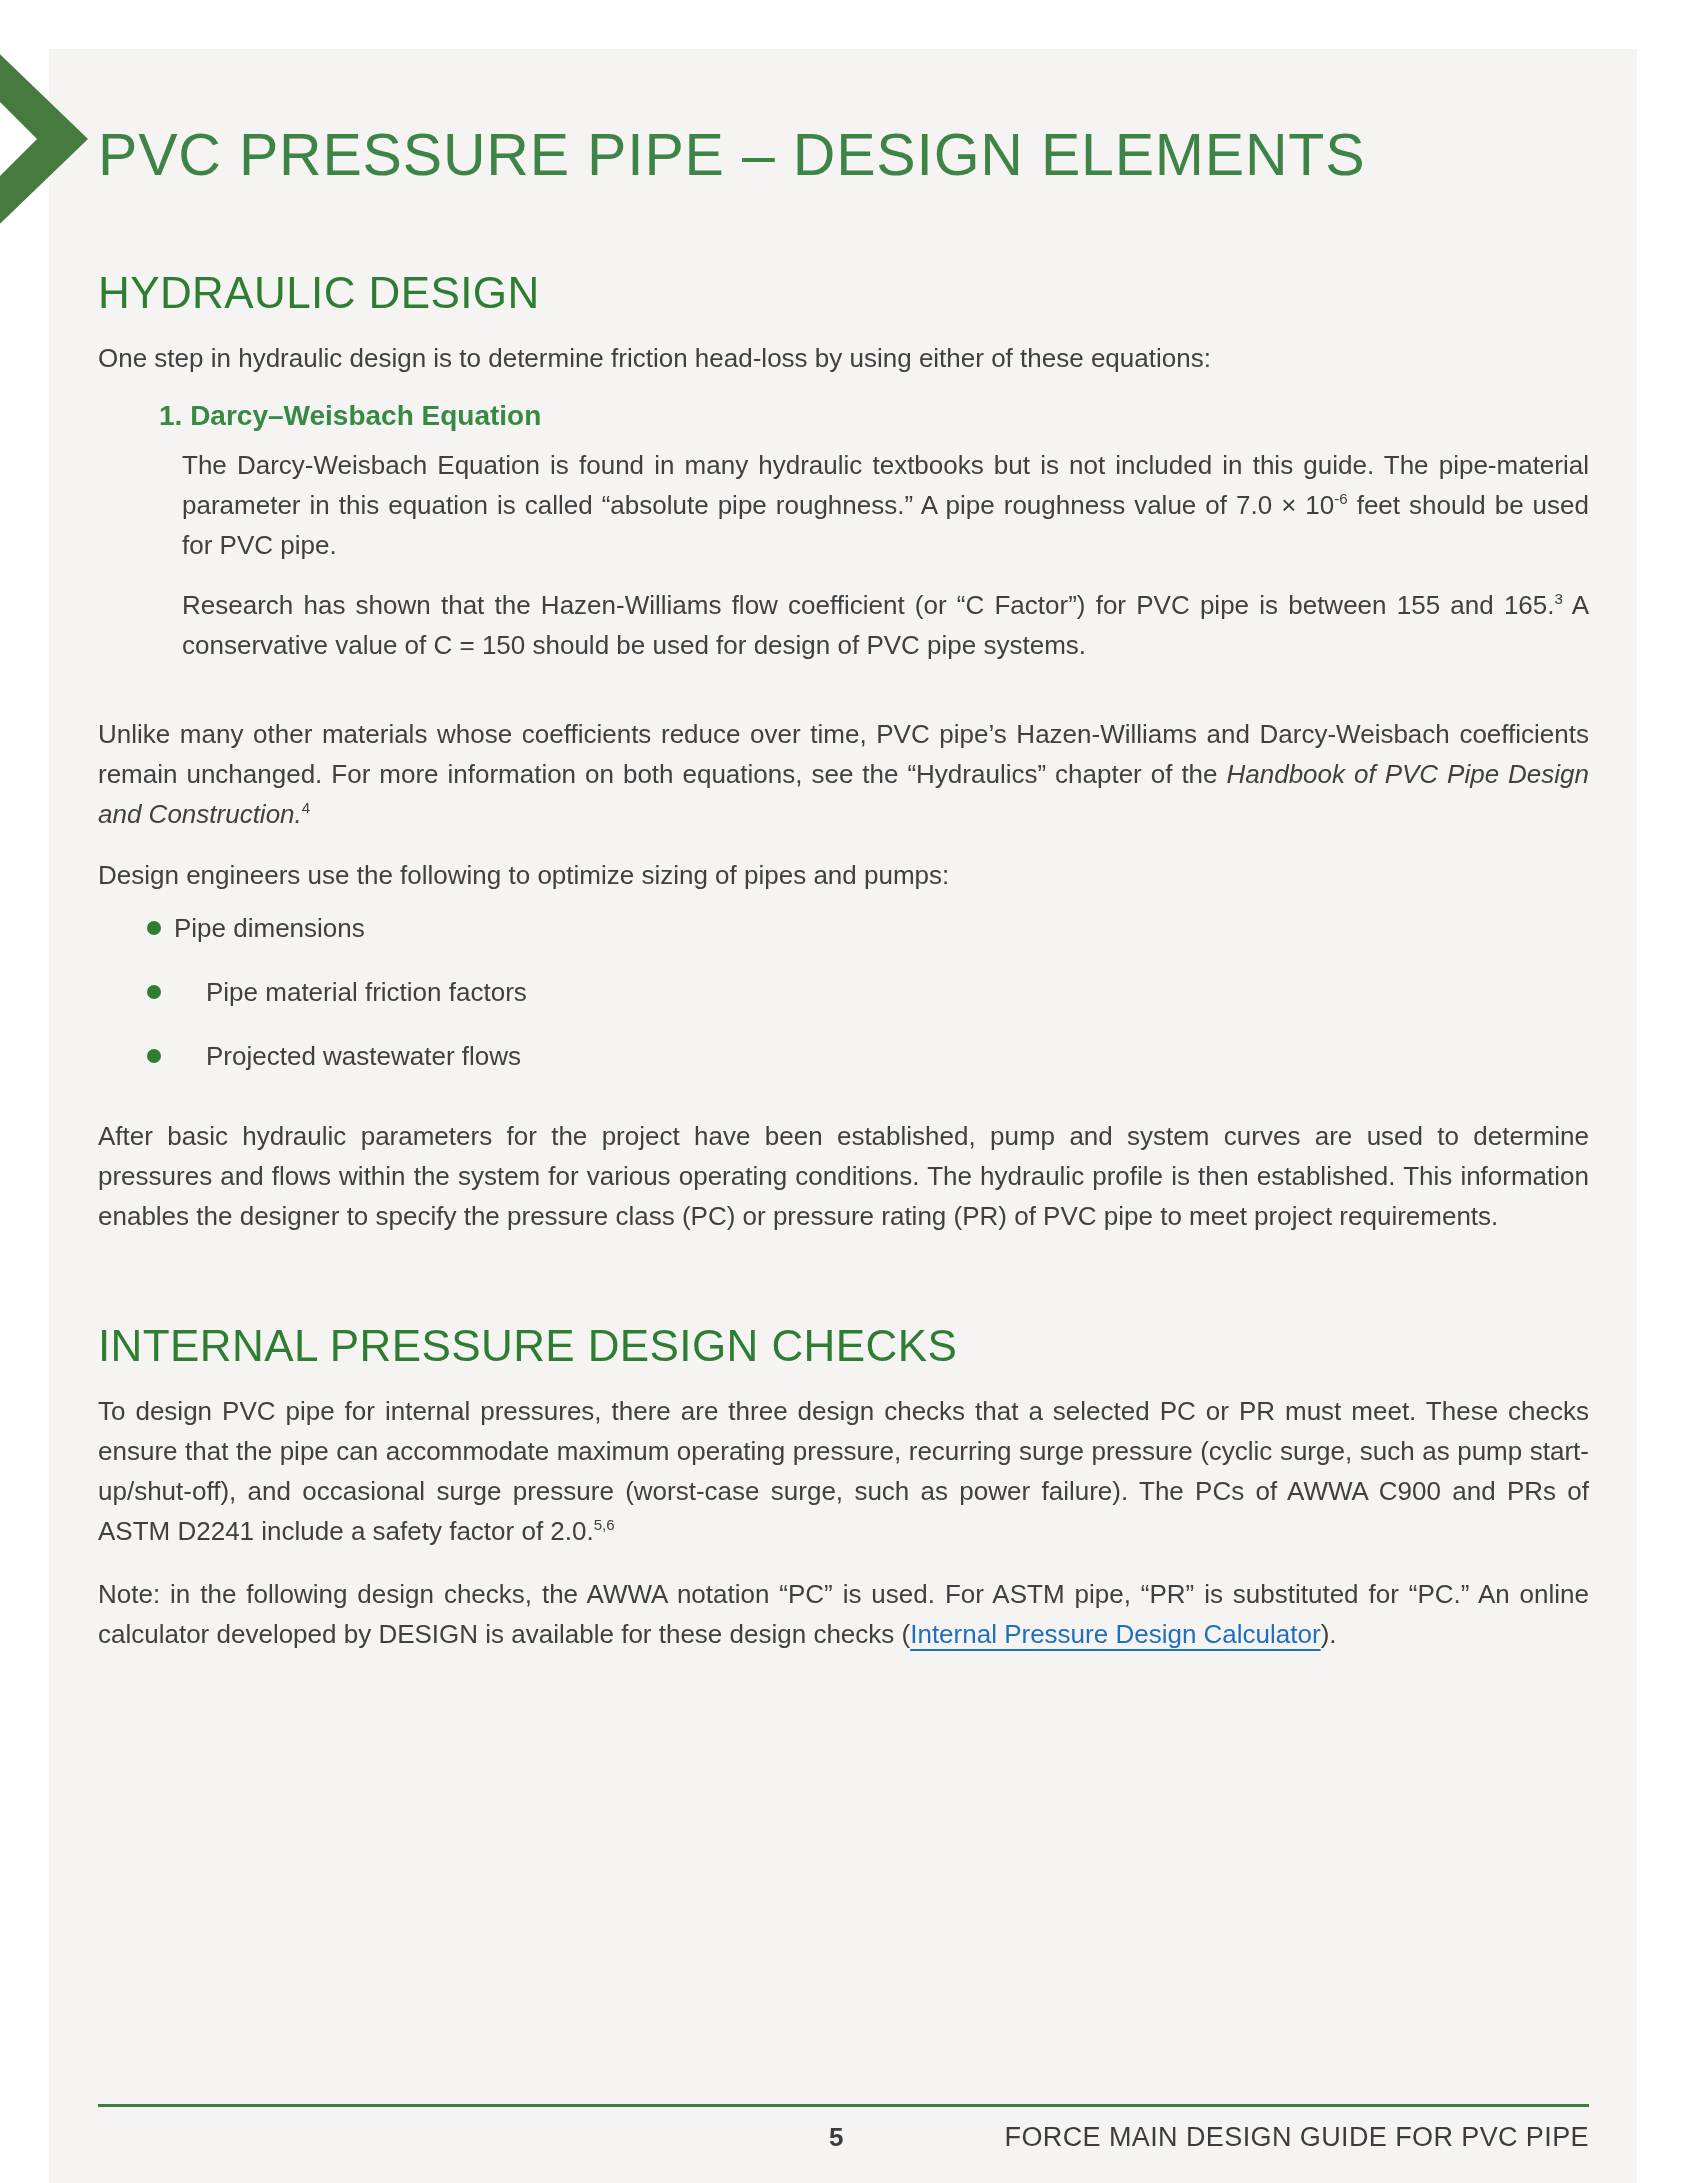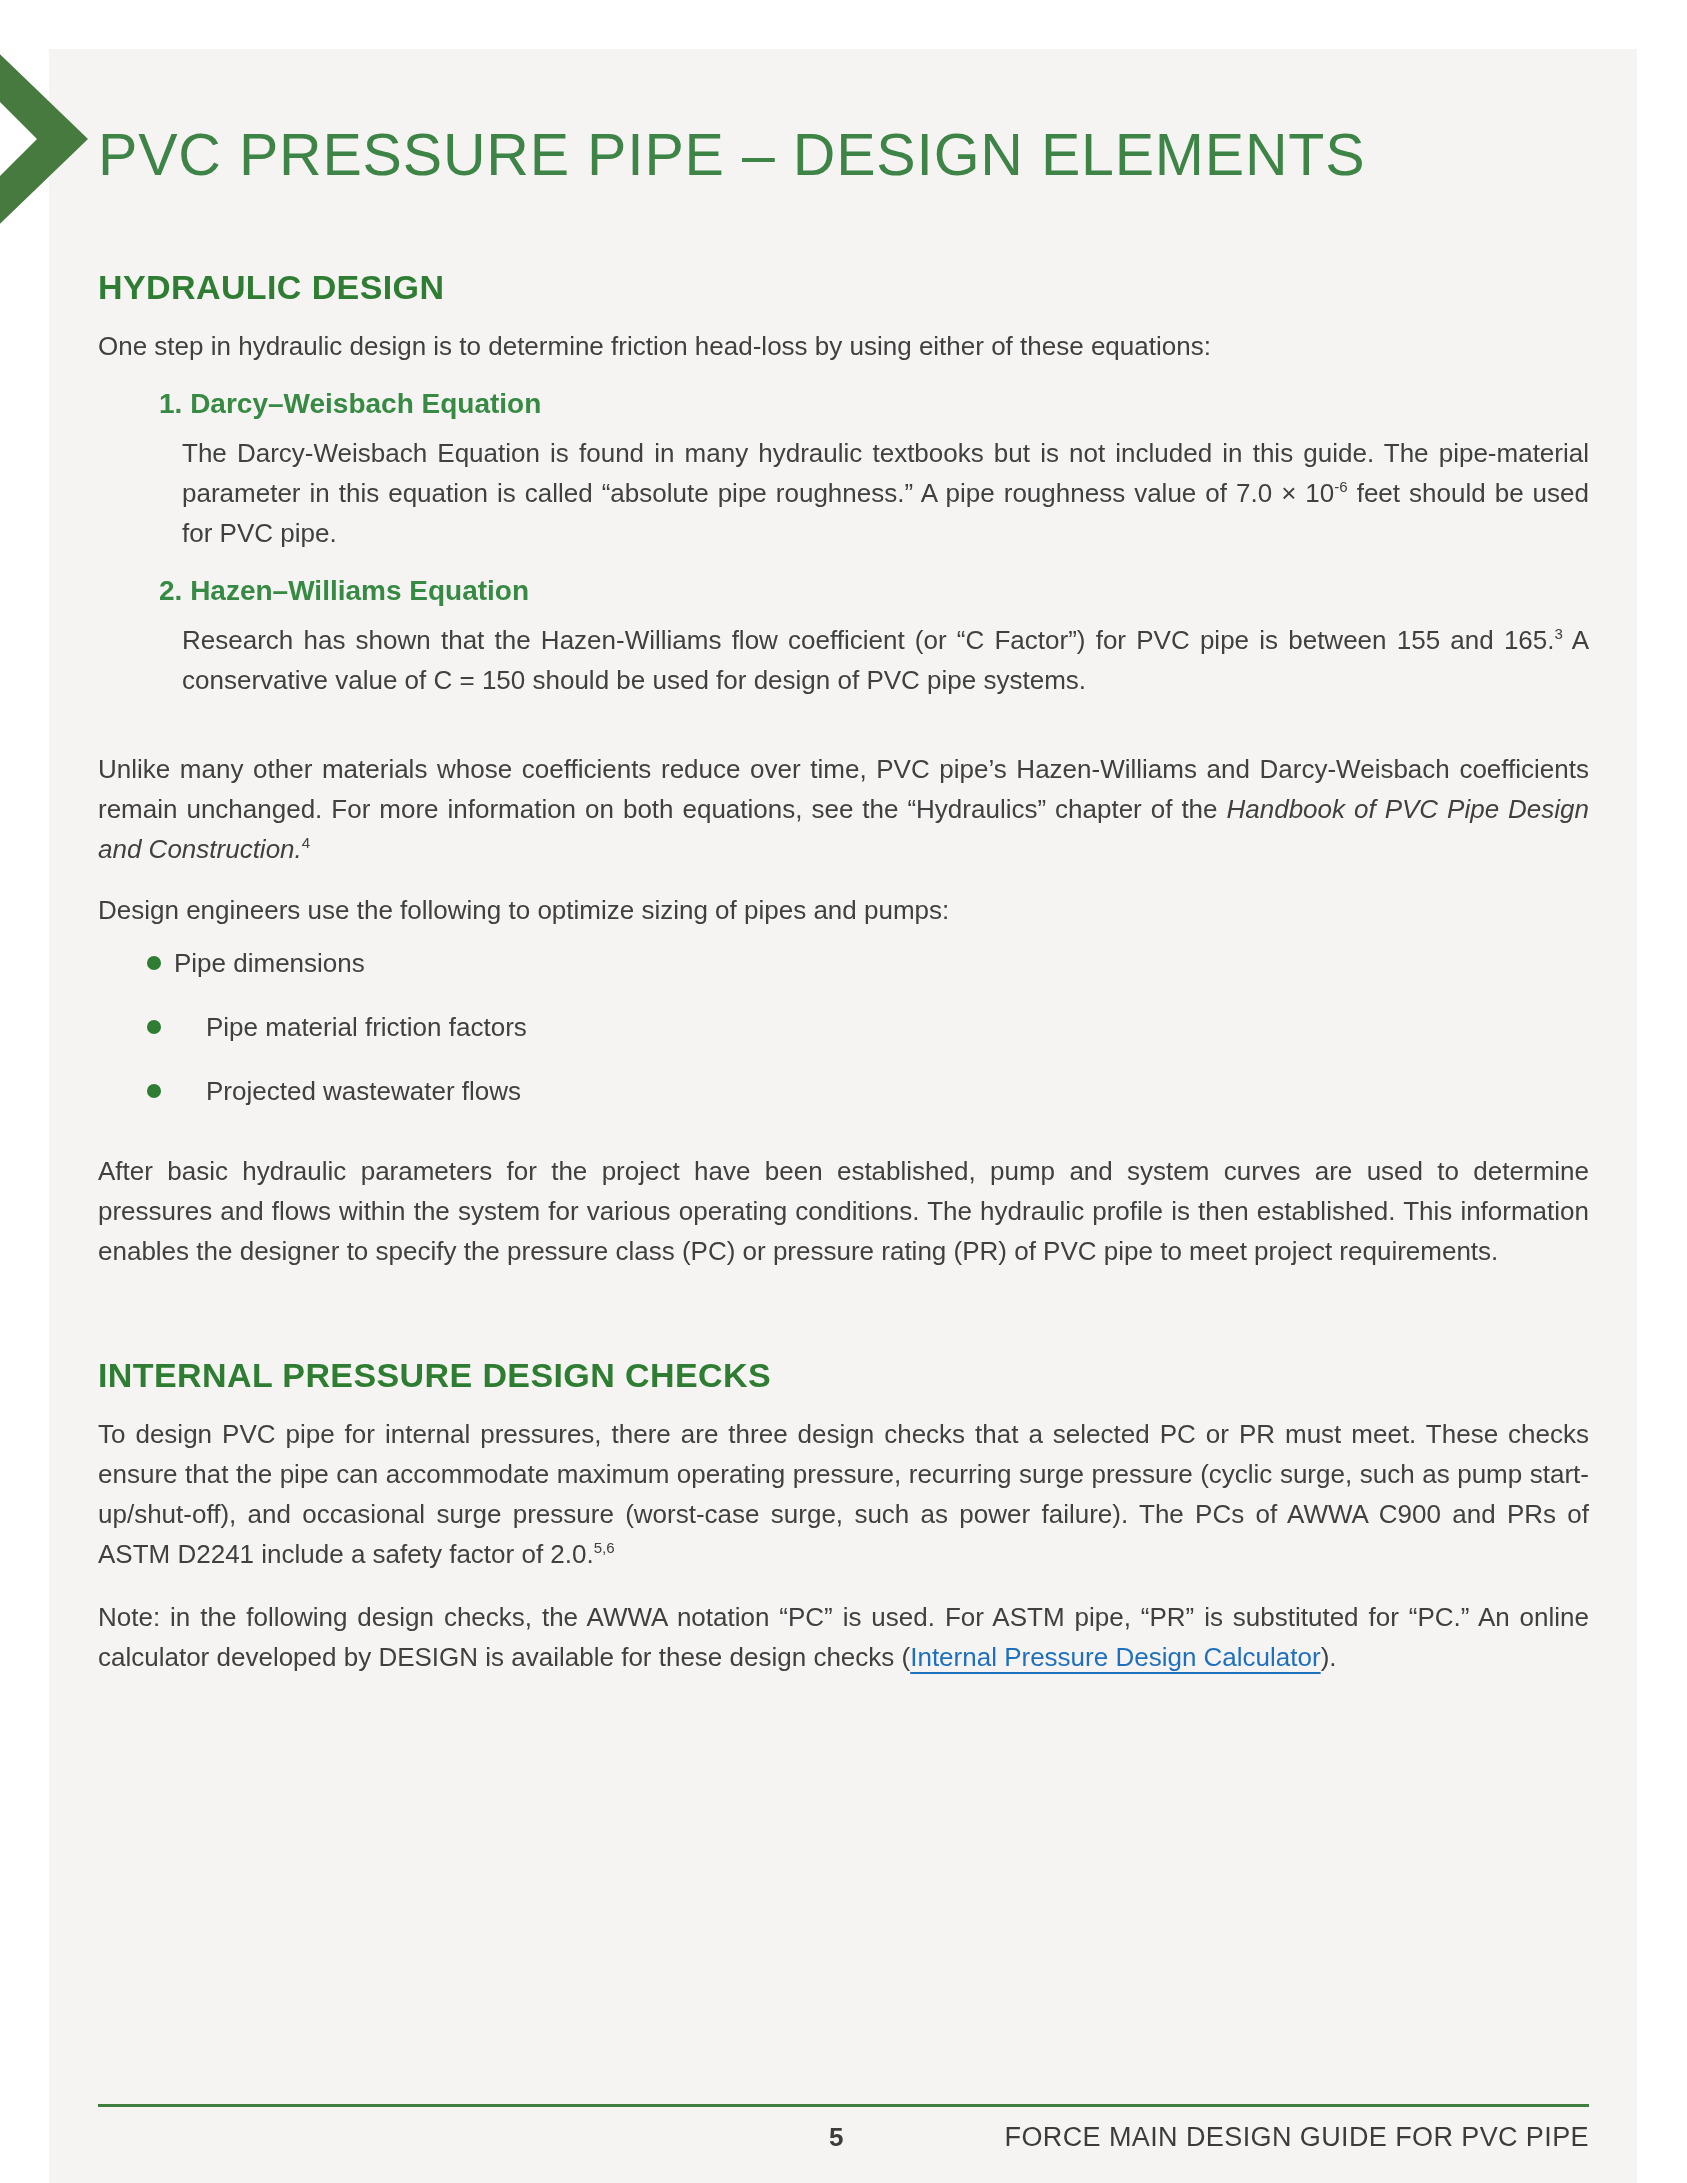--- a/index.html
+++ b/index.html
@@ -45,22 +45,22 @@
   h1.doc-title {
     margin: 0;
     font-size: 59px;
     font-weight: 400;
     letter-spacing: 0.8px;
     color: var(--title-green);
     line-height: 1.15;
   }
   h2.section-heading {
     margin: 77px 0 0 0;
-    font-size: 34px;
-    font-weight: 700;
+    font-size: 44px;
+    font-weight: 400;
     letter-spacing: 0.4px;
     color: var(--heading-green);
     line-height: 1.2;
   }
   h2.section-heading.internal { margin-top: 84px; }
 
   .body {
     margin: 18px 0 0 0;
     font-size: 26px;
     line-height: 40px;
@@ -166,21 +166,20 @@
       <h2 class="section-heading">HYDRAULIC DESIGN</h2>
 
       <p class="body">One step in hydraulic design is to determine friction head-loss by using either of these equations:</p>
 
       <div class="numbered-item">
         <h3><span>1.</span> <span>Darcy–Weisbach Equation</span></h3>
         <p class="body item-body"><span>The Darcy-Weisbach Equation is found in many hydraulic textbooks but is not included in this guide. The pipe-material parameter in this equation is called “absolute pipe roughness.” A pipe roughness value of 7.0 × 10</span><sup>-6</sup><span> feet should be used for PVC pipe.</span></p>
       </div>
 
       <div class="numbered-item">
-        <h3><span>2.</span> <span>Hazen–Williams Equation</span></h3>
         <p class="body item-body"><span>Research has shown that the Hazen-Williams flow coefficient (or “C Factor”) for PVC pipe is between 155 and 165.</span><sup>3</sup><span> A conservative value of C = 150 should be used for design of PVC pipe systems.</span></p>
       </div>
 
       <p class="body justify coeff-para"><span>Unlike many other materials whose coefficients reduce over time, PVC pipe’s Hazen-Williams and Darcy-Weisbach coefficients remain unchanged. For more information on both equations, see the “Hydraulics” chapter of the </span><em class="book-title">Handbook of PVC Pipe Design and Construction.</em><sup>4</sup></p>
 
       <p class="body optimize-intro">Design engineers use the following to optimize sizing of pipes and pumps:</p>
 
       <ul class="bullets">
         <li>
             <span class="ring-bullet"></span>

